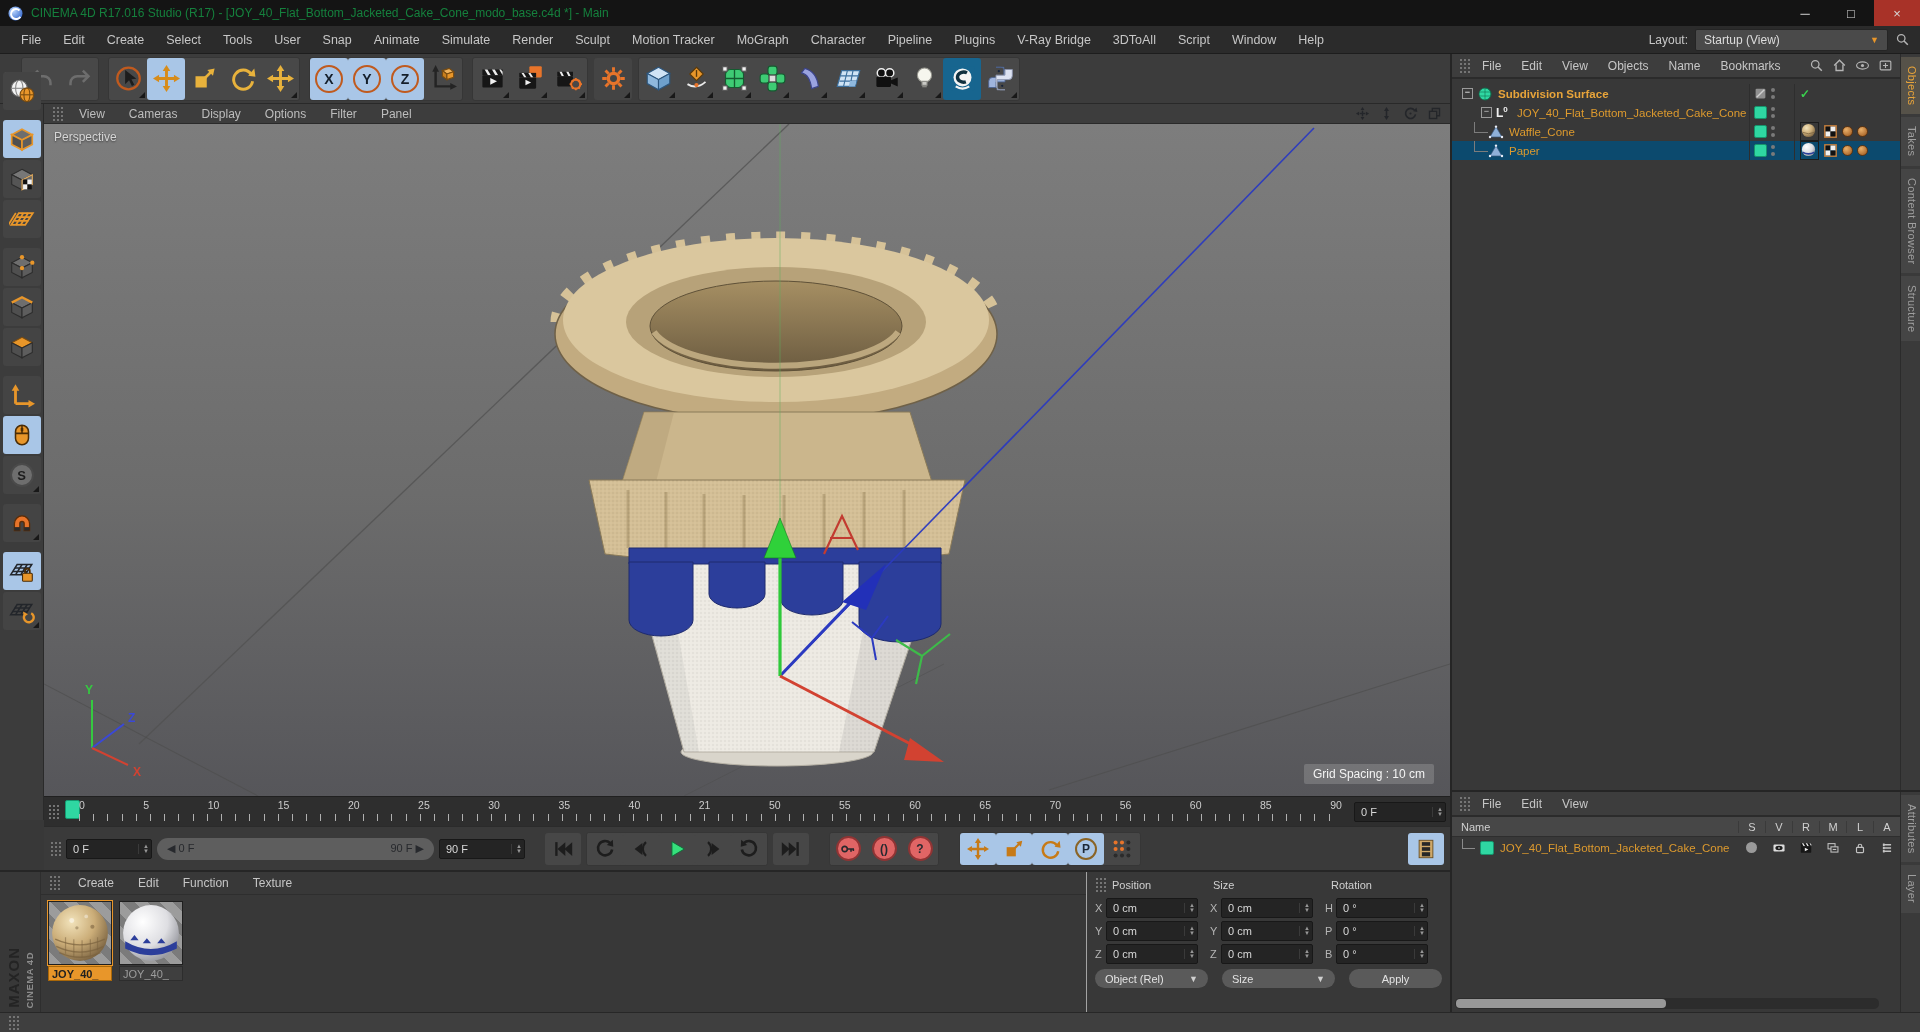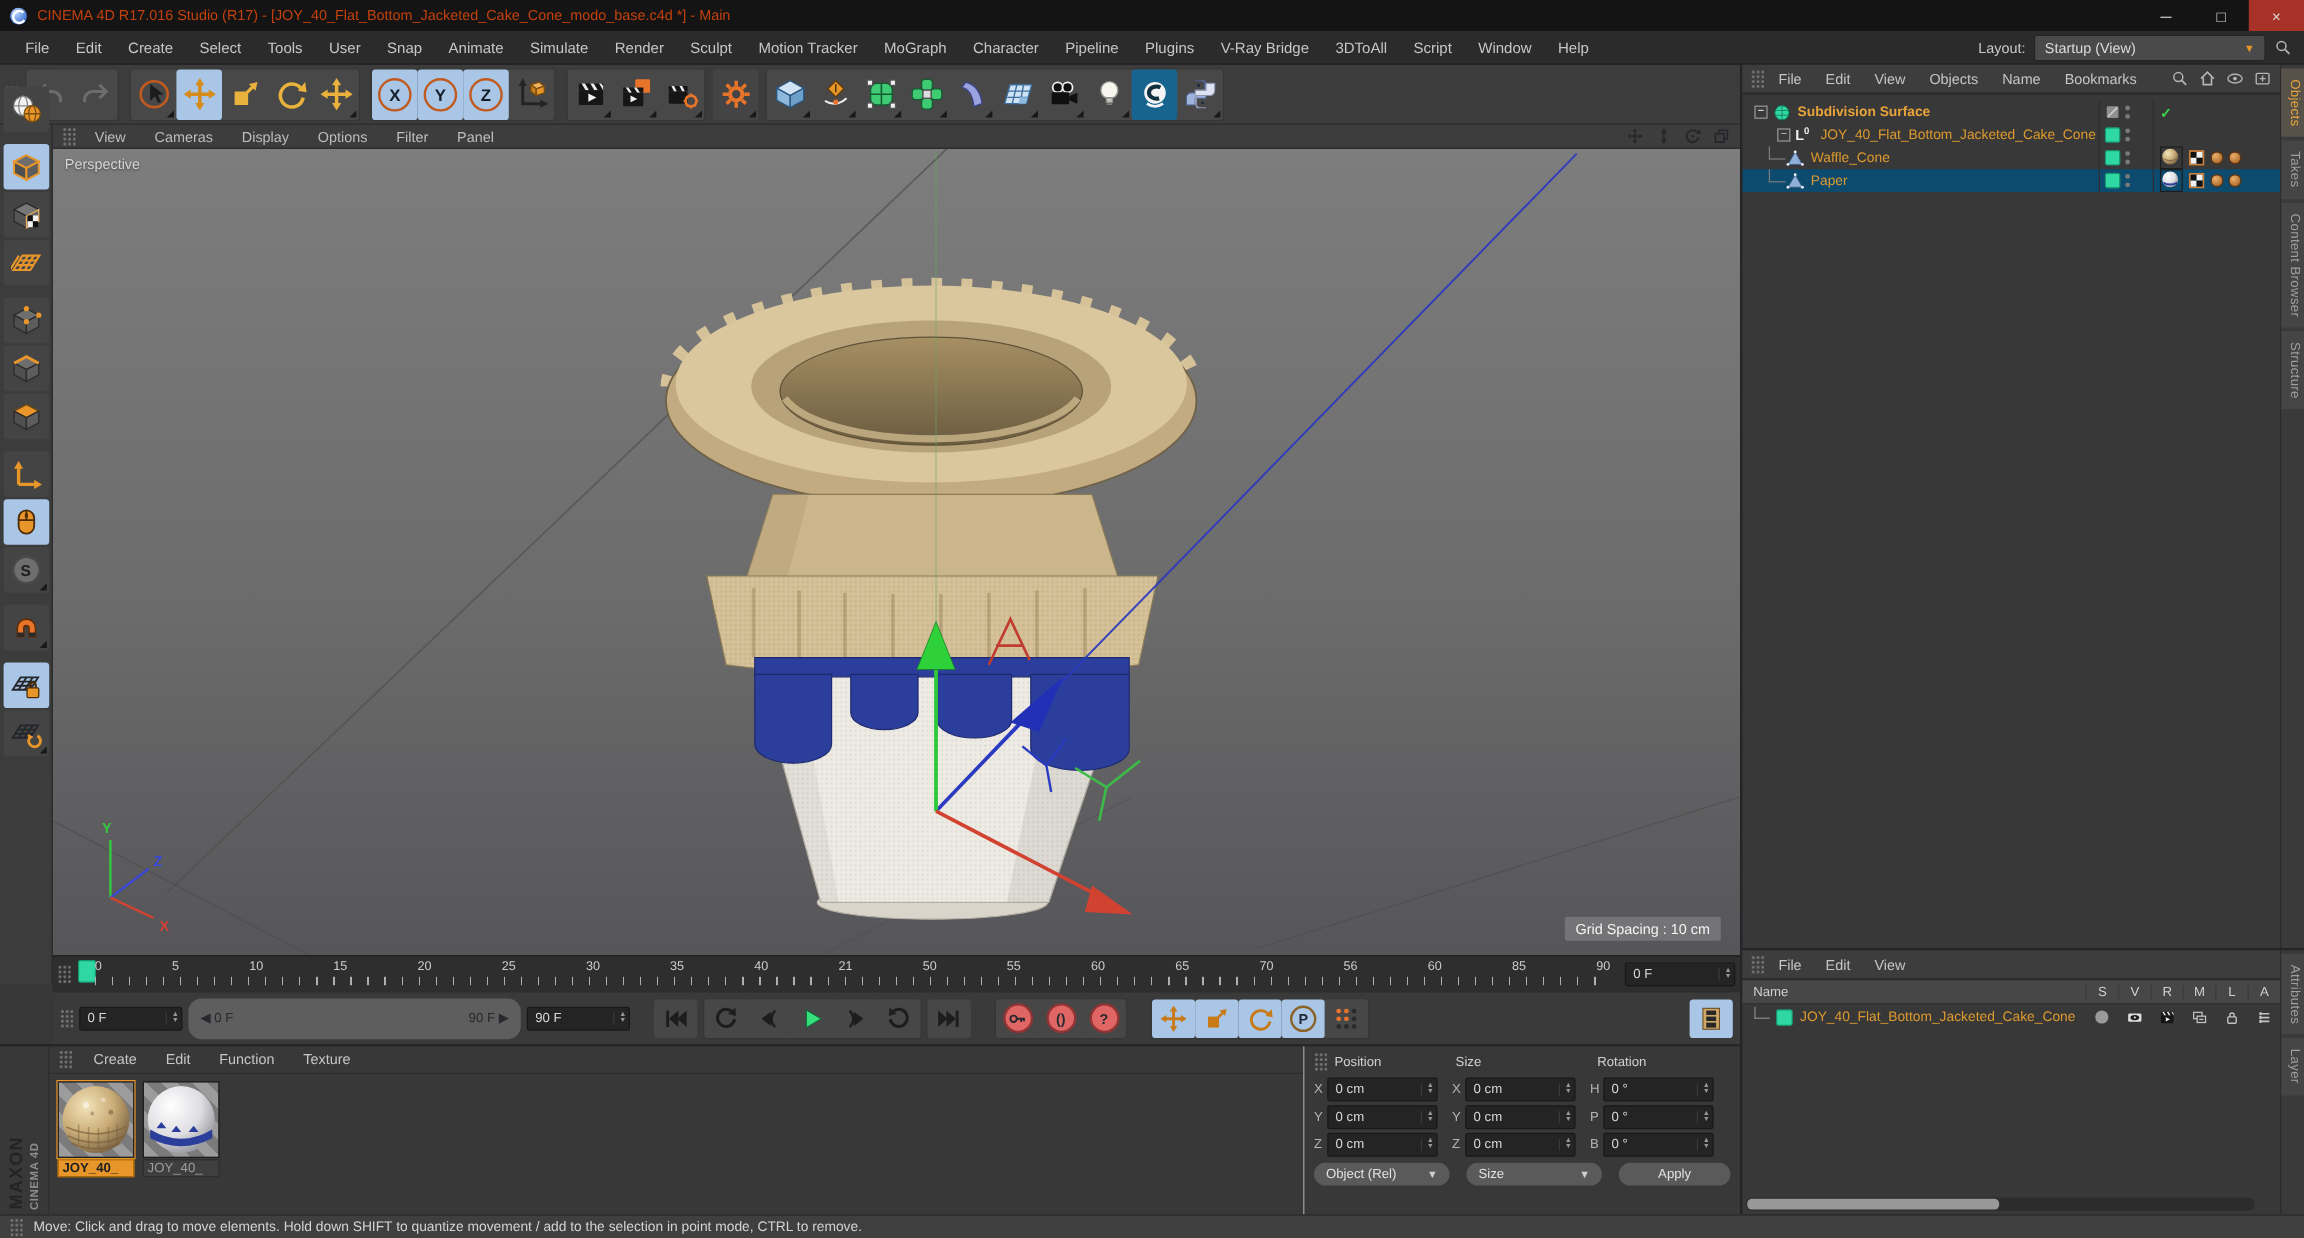--- a/index.html
+++ b/index.html
@@ -3,21 +3,21 @@
 <meta charset="utf-8">
 <style>
   html,body{margin:0;padding:0;background:#1a1a1a}
   #win{position:relative;width:1920px;height:1032px;background:#383838;overflow:hidden;
        font-family:"Liberation Sans",sans-serif;color:#c8c8c8;font-size:12px}
   .abs{position:absolute}
   .grip{width:11px;height:16px;flex:0 0 11px;
         background-image:radial-gradient(#757575 1px,transparent 1.3px);background-size:4px 4px}
   
   #titlebar{left:0;top:0;width:1920px;height:26px;background:#141414;display:flex;align-items:center;gap:8px;padding:0 0 0 8px;box-sizing:border-box}
-  #titlebar .t-title{font-size:12px;color:#c2410c;white-space:nowrap}
+  #titlebar .t-title{font-size:12px;color:#15803d;white-space:nowrap}
   .t-btns{margin-left:auto;display:flex;height:26px}
   .t-btn{width:46px;display:flex;align-items:center;justify-content:center;color:#d8d8d8;font-size:13px}
   .t-close{background:#a83228}
   
   #menubar{left:0;top:26px;width:1920px;height:28px;background:#2b2b2b;border-bottom:1px solid #1d1d1d;
            display:flex;align-items:center;padding:0 10px;box-sizing:border-box}
   .menu-items{display:flex}
   .mi{padding:5px 11px;color:#c6c6c6;font-size:12.5px;white-space:nowrap}
   .layout{margin-left:auto;display:flex;align-items:center;gap:7px}
   .layout-dd{width:175px;height:20px;background:#4a4a4a;border:1px solid #252525;border-radius:2px;
@@ -68,21 +68,21 @@
   .playhead{position:absolute;left:0;top:3px;width:13px;height:17px;background:#2fd7a2;border:1px solid #14femail? }
   .playhead{position:absolute;left:0;top:3px;width:13px;height:17px;background:#2fd7a2;border:1px solid #149a70;border-radius:2px}
   .field{display:flex;align-items:center;background:#242424;border:1px solid #181818;border-radius:2px;
          height:20px;padding:0 2px 0 6px;font-size:11px;color:#d8d8d8;box-sizing:border-box}
   .stepper{margin-left:auto;display:flex;flex-direction:column;line-height:5px;padding-left:4px;border-left:1px solid #3a3a3a}
   .stepper span{font-size:6px;color:#979797}
   .f92{width:92px}.f86{width:86px}
   
   #transport{left:44px;top:772px;width:1406px;height:44px;background:#3a3a3a;border-top:1px solid #2b2b2b;
              display:flex;align-items:center;padding:0 6px;box-sizing:border-box;gap:5px}
-  .slider{flex:1;max-width:560px;height:34px;background:#5e5e5e;border-radius:11px;display:flex;align-items:center;
+  .slider{flex:1;max-width:560px;height:22px;background:#5e5e5e;border-radius:11px;display:flex;align-items:center;
           justify-content:space-between;padding:0 10px;color:#27292d;font-size:11px}
   .slider b{font-weight:normal}
   .trb{position:relative;width:36px;height:32px;background:#474747;border-radius:3px;display:flex;align-items:center;justify-content:center}
   .trb svg{width:22px;height:22px;color:#1d1d1d}
   .trb.on{background:#a9c6e7}
   .trb.on svg{color:#c77a16}
   .redc{width:25px;height:25px;border-radius:50%;background:#e06565;border:2px solid #8f3434;display:flex;align-items:center;justify-content:center;
         color:#262a30;font-weight:bold;font-size:12px;box-sizing:border-box}
   .redc svg{width:16px;height:16px;color:#26282c}
   .pring{width:22px;height:22px;border:2px solid #8a6426;border-radius:50%;display:flex;align-items:center;justify-content:center;
@@ -1361,16 +1361,15 @@
       </div>
       <div class="vstrip">
         <span class="vtab">Attributes</span>
         <span class="vtab">Layer</span>
       </div>
     </div>
   </div>
 
   <div id="status" class="abs">
     <div class="grip"></div>
-    <span>Move: Click and drag to move elements. Hold down SHIFT to quantize movement / add to the selection in point mode, CTRL to remove.</span>
   </div>
 
 </div>
 
 </body></html>

